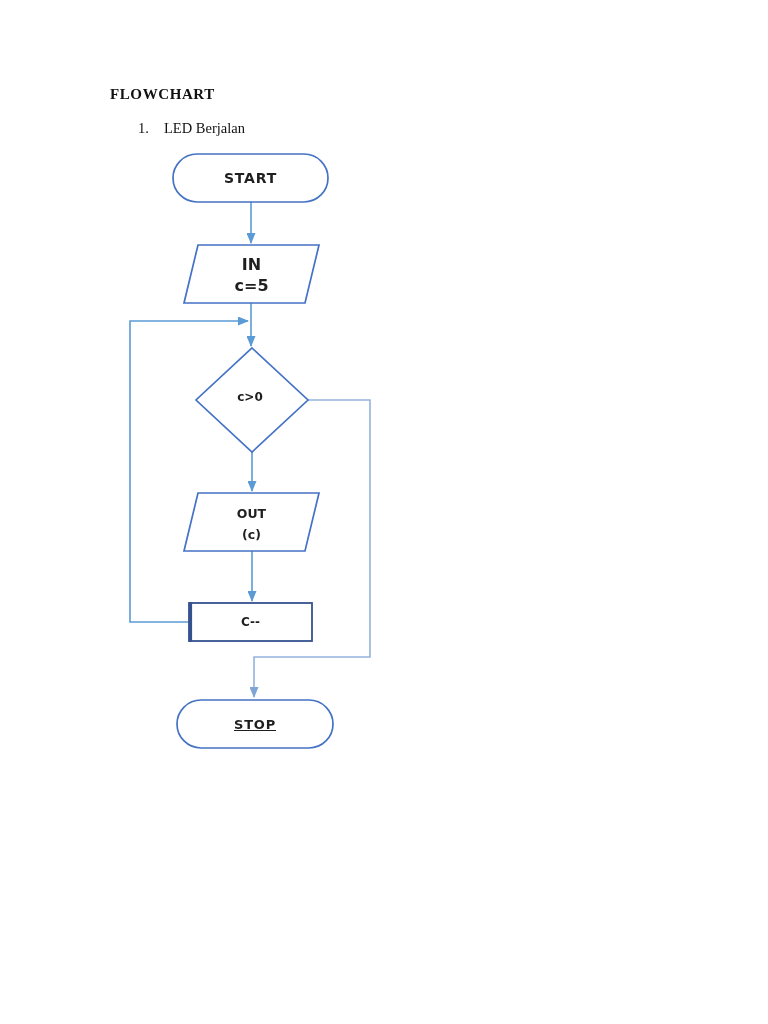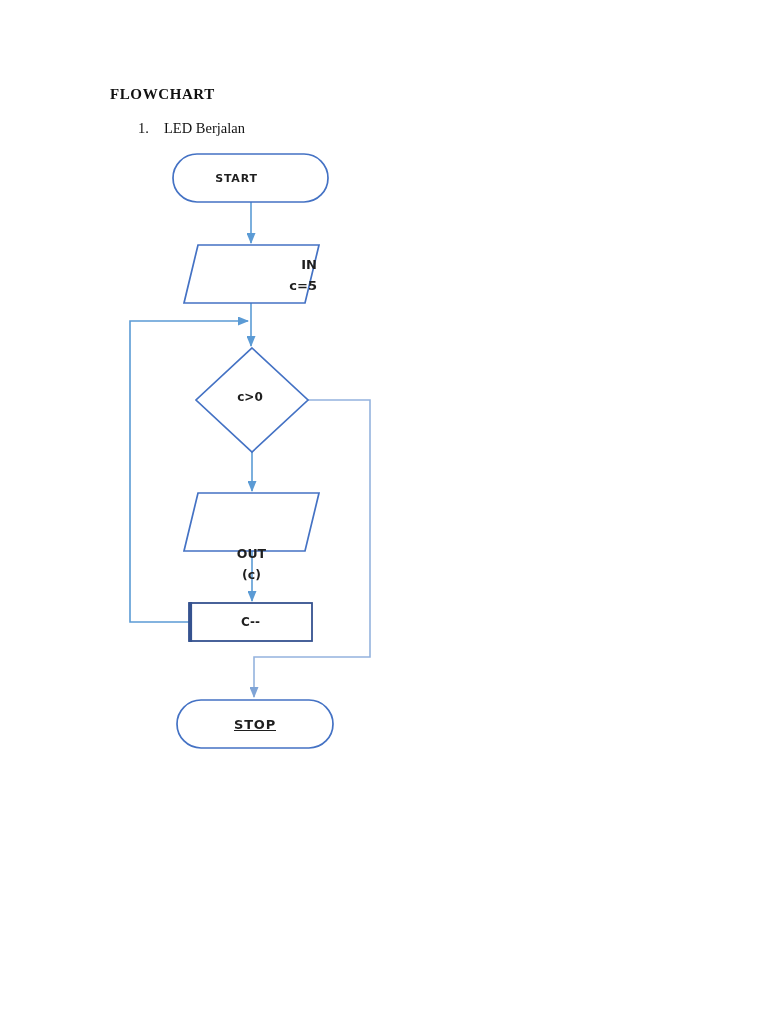--- a/index.html
+++ b/index.html
@@ -41,24 +41,24 @@
     display: flex;
     flex-direction: column;
     align-items: center;
     justify-content: center;
     font-family: "DejaVu Sans", sans-serif;
     font-weight: bold;
     color: #1f1f1f;
     text-align: center;
     pointer-events: none;
   }
-  .lbl-start   { left: 159px; top: 154px; width: 155px; height: 48px; font-size: 11px; letter-spacing: 0.8px; }
-  .lbl-in      { left: 186px; top: 251px; width: 131px; height: 48px; font-size: 13px; line-height: 21px; align-items: flex-end; }
+  .lbl-start   { left: 173px; top: 154px; width: 155px; height: 48px; font-size: 14px; letter-spacing: 0.8px; }
+  .lbl-in      { left: 186px; top: 251px; width: 131px; height: 48px; font-size: 16px; line-height: 21px; }
   .lbl-dec     { left: 196px; top: 383px; width: 108px; height: 28px; font-size: 12px; }
-  .lbl-out     { left: 186px; top: 500px; width: 131px; height: 48px; font-size: 12.5px; line-height: 21px; margin-top: 40px; }
+  .lbl-out     { left: 186px; top: 500px; width: 131px; height: 48px; font-size: 12.5px; line-height: 21px; }
   .lbl-proc    { left: 189px; top: 603px; width: 123px; height: 38px; font-size: 12px; }
   .lbl-stop    { left: 177px; top: 700px; width: 156px; height: 48px; font-size: 13px; letter-spacing: 0.8px; text-decoration: underline; }
 </style>
 </head>
 <body>
 
 <div class="page">
 
   <div class="doc-title">FLOWCHART</div>
 

